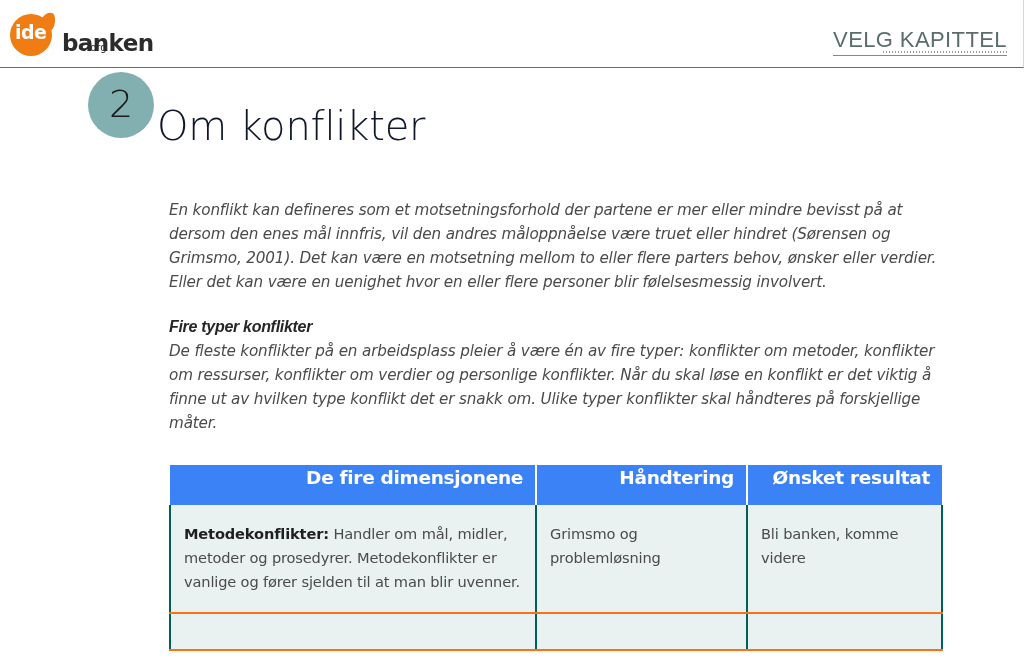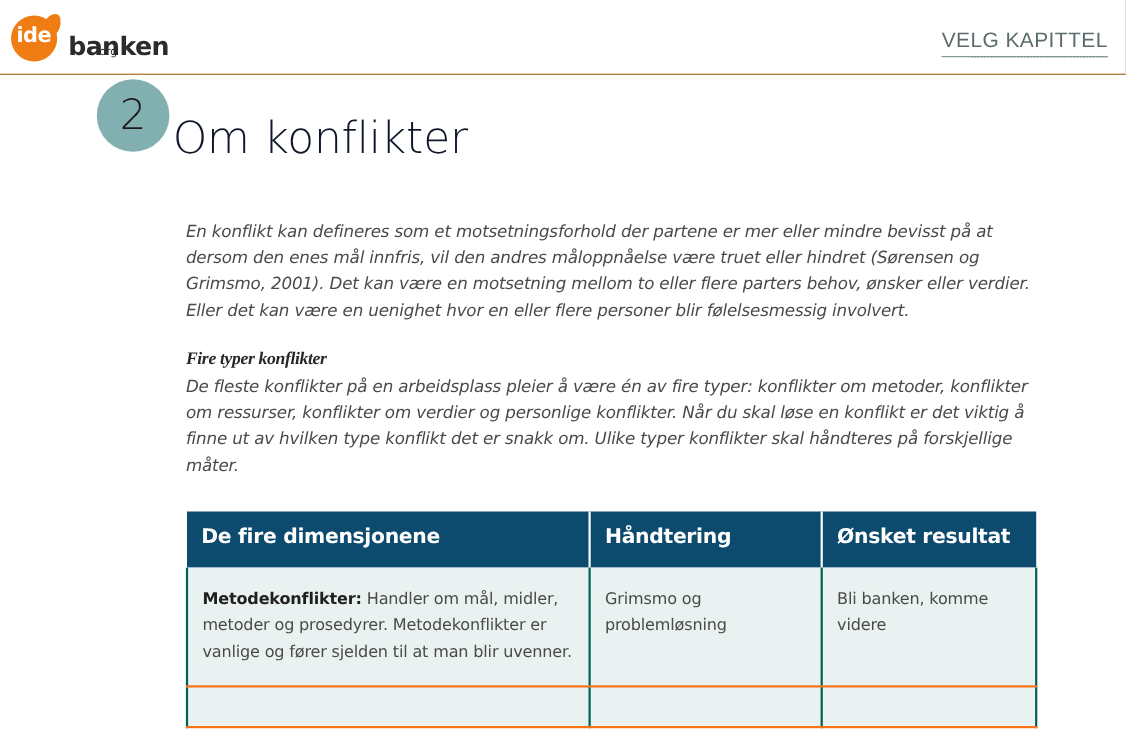--- a/index.html
+++ b/index.html
@@ -91,21 +91,21 @@
     font-size: 10px;
     letter-spacing: 0px;
     line-height: 1;
   }
 
   .velg-kapittel {
     position: absolute;
     right: 16px;
     top: 27px;
     font-family: "Liberation Sans", sans-serif;
-    font-size: 19px;
+    font-size: 22px;
     letter-spacing: 0.4px;
     color: #5a6d6c;
     border-bottom: 1px solid #7b8c8b;
     padding-bottom: 2px;
     cursor: pointer;
     text-decoration: none;
   }
   .velg-dots {
     position: absolute;
     right: 16px;
@@ -161,45 +161,45 @@
     font-family: "DejaVu Sans", sans-serif;
     font-size: 15.2px;
     line-height: 24px;
     color: #4a4a4a;
     letter-spacing: -0.15px;
     font-style: italic;
   }
 
   h3.subhead {
     margin: 0 0 1px 0;
-    font-family: Liberation Serif, serif;
+    font-family: Liberation Sans, sans-serif;
     font-weight: bold;
     font-style: italic;
     font-size: 16px;
     color: #262626;
     letter-spacing: -0.3px;
     line-height: 22px;
   }
 
   
   table.matrix {
     margin-top: 30px;
     width: 772px;
     border-collapse: collapse;
     table-layout: fixed;
   }
   table.matrix th {
-    background: #0c4a6e;
+    background: #3b82f6;
     color: #ffffff;
     font-family: "DejaVu Sans", sans-serif;
     font-weight: bold;
     font-size: 18.5px;
     letter-spacing: -0.3px;
-    text-align: left;
-    padding: 13px 12px 17px 13px;
+    text-align: right;
+    padding: 2px 12px 17px 13px;
     border-right: 2px solid #ffffff;
     vertical-align: top;
   }
   table.matrix th:last-child { border-right: none; }
 
   table.matrix td {
     background: #e9f2f0;
     color: #4a4a4a;
     font-family: "DejaVu Sans", sans-serif;
     font-size: 14.6px;

